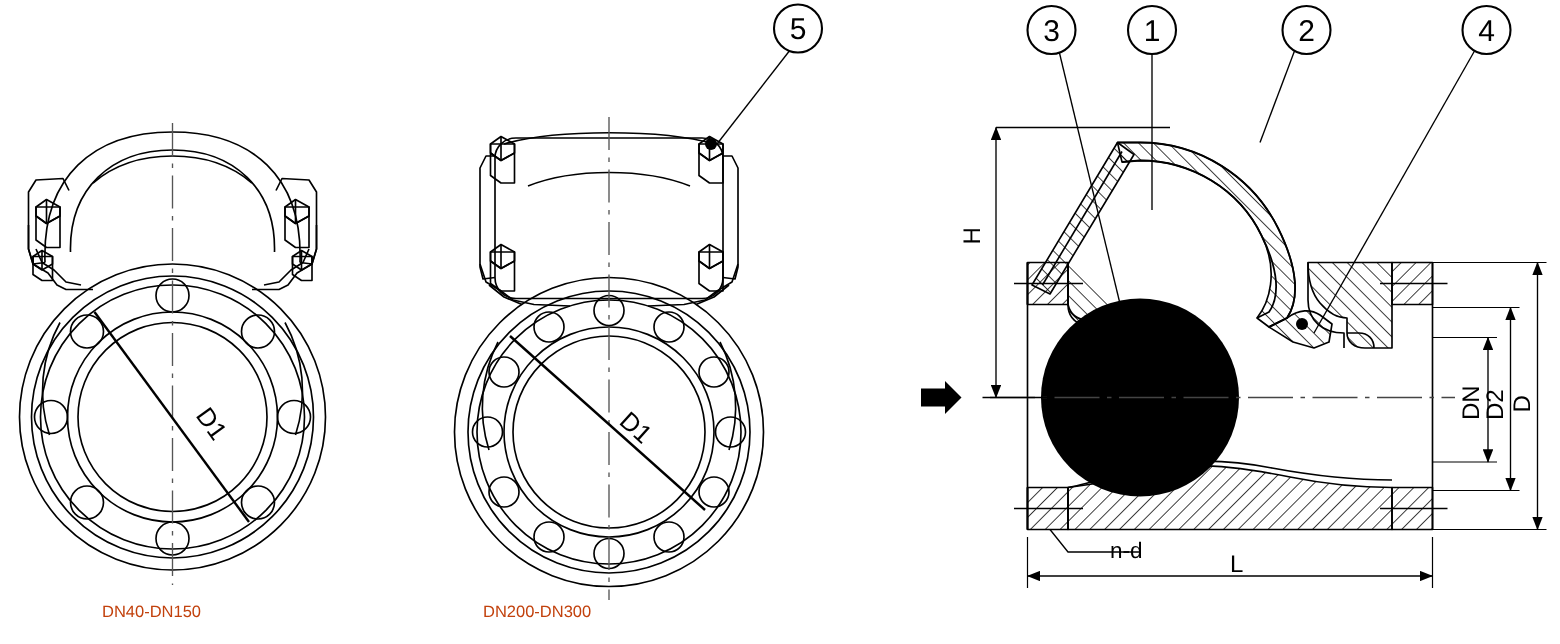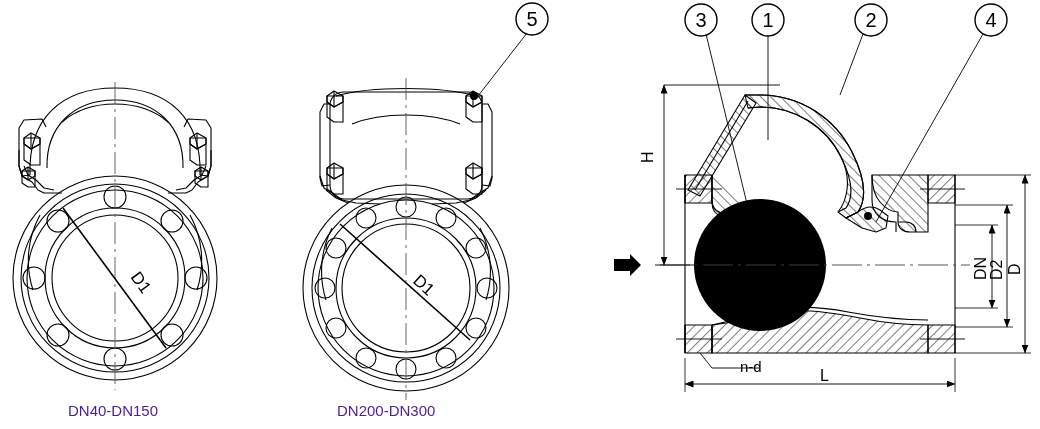--- a/index.html
+++ b/index.html
@@ -1,20 +1,20 @@
 <!DOCTYPE html>
 <html><head>
 <meta charset="utf-8">
 <style>
   html,body{margin:0;padding:0;background:#ffffff;}
   body{width:1040px;height:429px;overflow:hidden;
        font-family:"Liberation Sans","DejaVu Sans",sans-serif;}
   #stage{position:relative;width:1040px;height:429px;background:#fff;}
   svg{display:block;}
-  .cap{position:absolute;font-size:15px;color:#4c1d95;white-space:nowrap;}
+  .cap{position:absolute;font-size:11px;color:#c2410c;white-space:nowrap;}
 </style>
 </head>
 <body>
 
 <div id="stage">
 
 <svg width="1040" height="429" viewBox="0 0 1040 429">
   <defs>
     <pattern id="hatch" width="7" height="7" patternTransform="rotate(45)" patternUnits="userSpaceOnUse">
       <line x1="0" y1="0" x2="0" y2="7" stroke="#000" stroke-width="1"></line>
@@ -300,15 +300,15 @@
 
     <text x="986" y="280" font-size="16" fill="#000" font-family="Liberation Sans, sans-serif" transform="rotate(-90 986 280)">DN</text>
 
     <text x="1002" y="280" font-size="16" fill="#000" font-family="Liberation Sans, sans-serif" transform="rotate(-90 1002 280)">D2</text>
 
     <text x="1020" y="275" font-size="16" fill="#000" font-family="Liberation Sans, sans-serif" transform="rotate(-90 1020 275)">D</text>
   </g>
 </svg>
 
 <div class="cap" style="left:68px;top:402px;">DN40-DN150</div>
-<div class="cap" style="left:337px;top:402px;">DN200-DN300</div>
+<div class="cap" style="left:322px;top:402px;">DN200-DN300</div>
 
 </div>
 
 </body></html>

